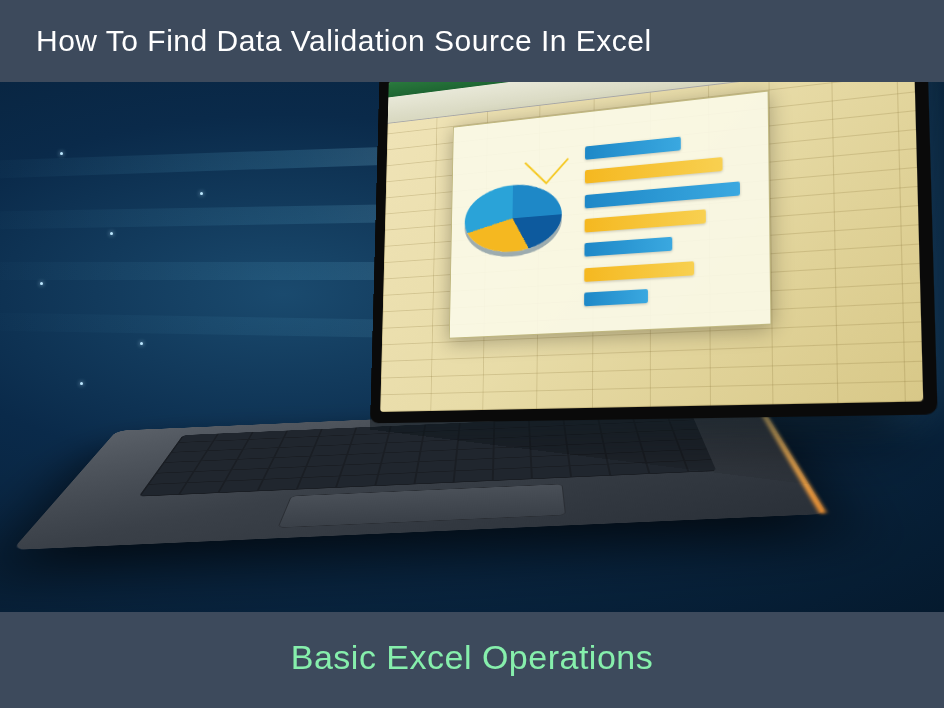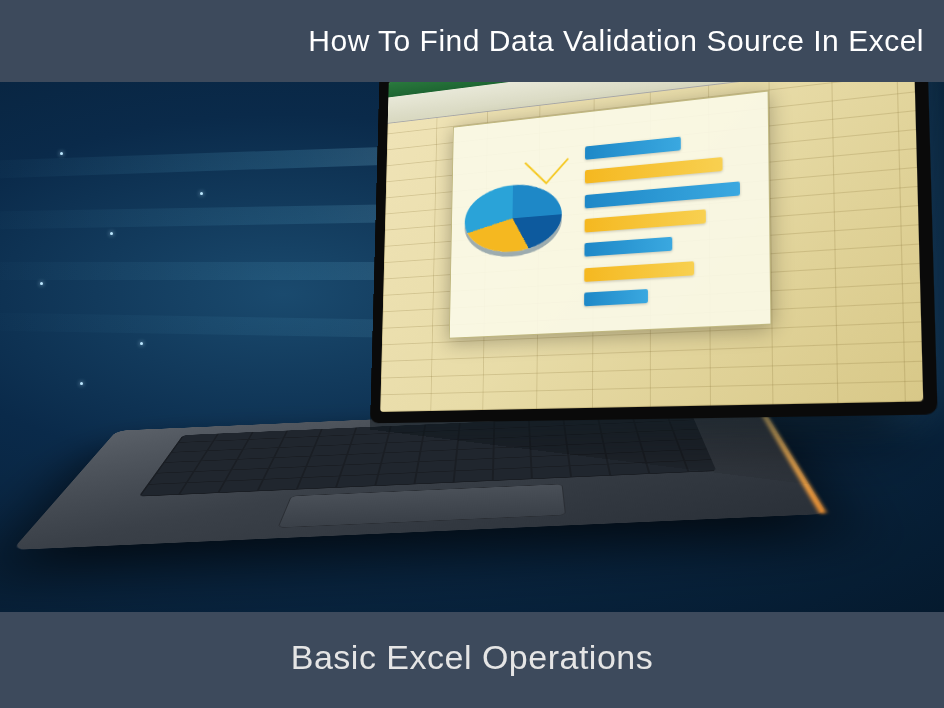--- a/index.html
+++ b/index.html
@@ -7,22 +7,22 @@
       width: 944px;
       height: 708px;
       background: #3d4a5c;
       font-family: -apple-system, BlinkMacSystemFont, 'Segoe UI', Arial, sans-serif;
       overflow: hidden;
       position: relative;
     }
     .header-bar {
       background: #3d4a5c;
       color: #ffffff;
-      text-align: right;
-      padding: 24px 20px;
+      text-align: left;
+      padding: 24px 36px;
       font-size: 30px;
       font-weight: 500;
       letter-spacing: 0.5px;
     }
     .image-area {
       width: 944px;
       height: 530px;
       position: relative;
       background: radial-gradient(ellipse at 30% 40%, #1a4a6e 0%, #0a2a4a 40%, #051a2e 100%);
       overflow: hidden;
@@ -137,21 +137,21 @@
     }
     .glow-edge {
       position: absolute;
       right: 0; top: 0; bottom: 0; width: 6px;
       background: linear-gradient(180deg, #ffdd80, #ff9830);
       filter: blur(2px);
       border-radius: 0 12px 12px 0;
     }
     .footer-bar {
       background: #3d4a5c;
-      color: #e5e5e5;
+      color: #86efac;
       text-align: center;
       padding: 26px 20px;
       font-size: 34px;
       font-weight: 500;
       letter-spacing: 0.5px;
     }
   </style>
 </head>
 <body>
 

